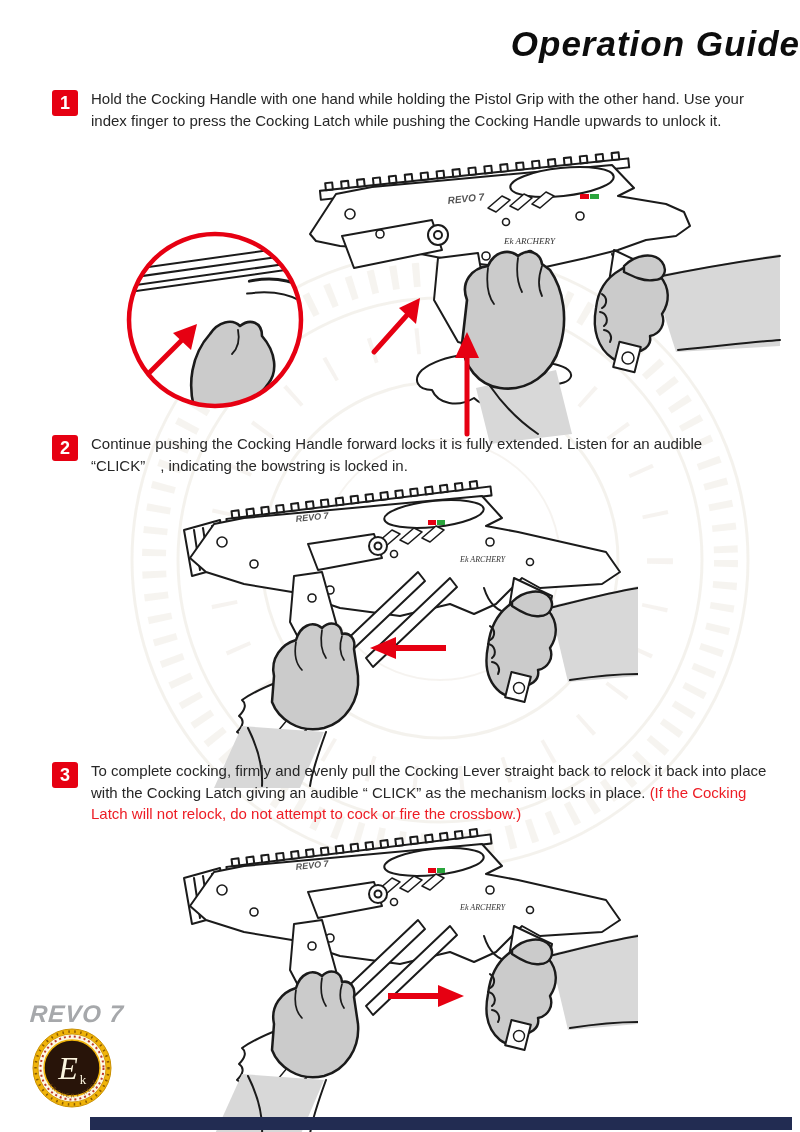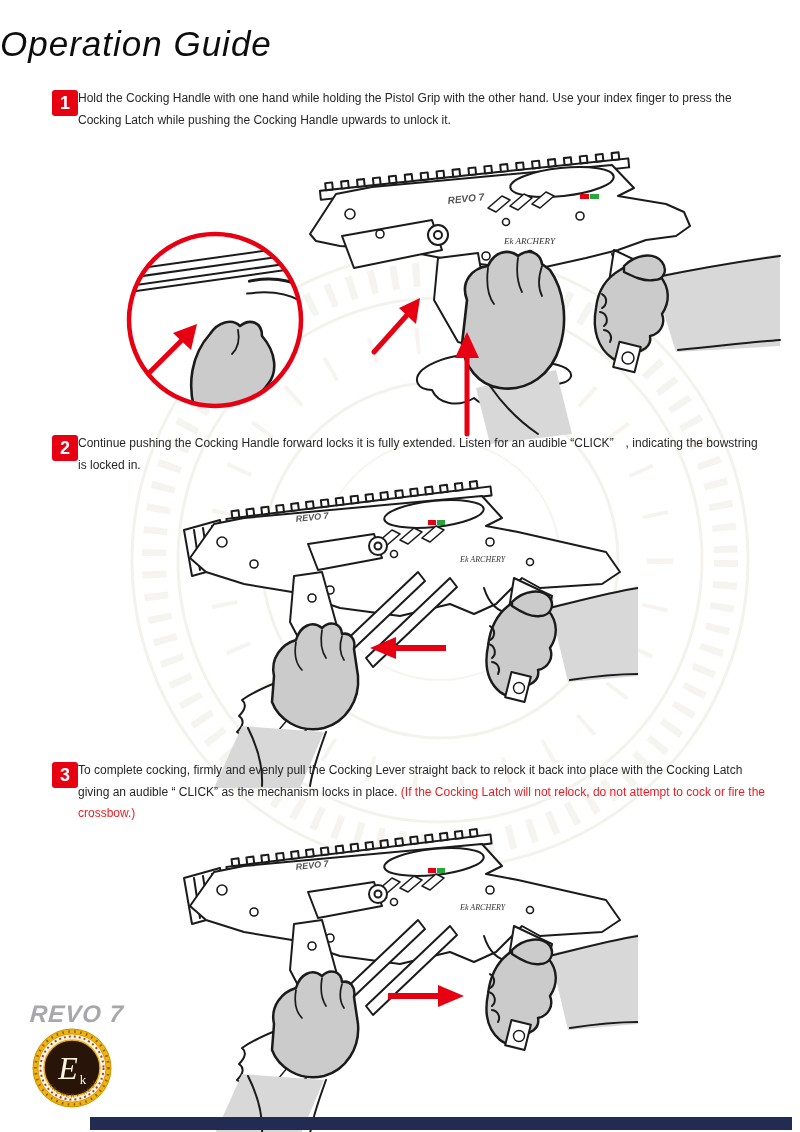--- a/index.html
+++ b/index.html
@@ -1,23 +1,23 @@
 <!DOCTYPE html>
 <html><head>
 <meta charset="utf-8">
 <style>
   html,body{margin:0;padding:0;background:#888;}
   .page{position:relative;width:800px;height:1132px;margin:0 auto;background:#ffffff;
         overflow:hidden;font-family:"Liberation Sans",sans-serif;color:#262626;}
-  .title{position:absolute;top:24px;left:0;width:100%;text-align:left;
-         font-size:35px;font-weight:normal;font-style:italic;letter-spacing:1px;color:#0d0d0d;z-index:3;}
+  .title{position:absolute;top:24px;left:0;width:100%;text-align:right;
+         font-size:35px;font-weight:bold;font-style:italic;letter-spacing:1px;color:#0d0d0d;z-index:3;}
   .step{position:absolute;left:52px;display:flex;align-items:flex-start;z-index:3;}
   .badge{flex:0 0 auto;width:26px;height:26px;background:#e60012;color:#fff;border-radius:3px;
          display:flex;align-items:center;justify-content:center;font-size:18px;font-weight:bold;margin-top:2px;}
-  .step-text{width:688px;font-size:12px;line-height:21.5px;color:#272727;}
+  .step-text{margin-left:13px;width:688px;font-size:15px;line-height:21.5px;color:#272727;}
   .warning{color:#ed1c24;}
   .figure{position:absolute;z-index:2;}
   .watermark{position:absolute;z-index:1;}
   .model-name{position:absolute;left:30px;top:1000px;font-size:24px;font-weight:bold;font-style:italic;
               letter-spacing:1px;color:#a6a8ab;transform:skewX(-4deg);z-index:3;}
   .logo{position:absolute;left:32px;top:1028px;z-index:3;}
   .footer-bar{position:absolute;left:90px;top:1117px;width:702px;height:13px;background:#222c52;z-index:3;}
   svg text{font-family:"Liberation Sans",sans-serif;}
   svg .serif{font-family:"Liberation Serif",serif;}
 </style>

